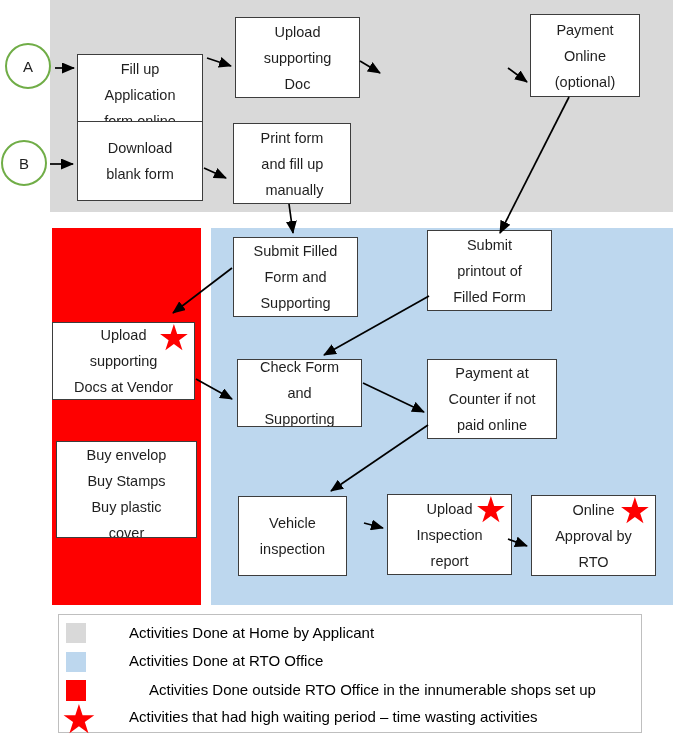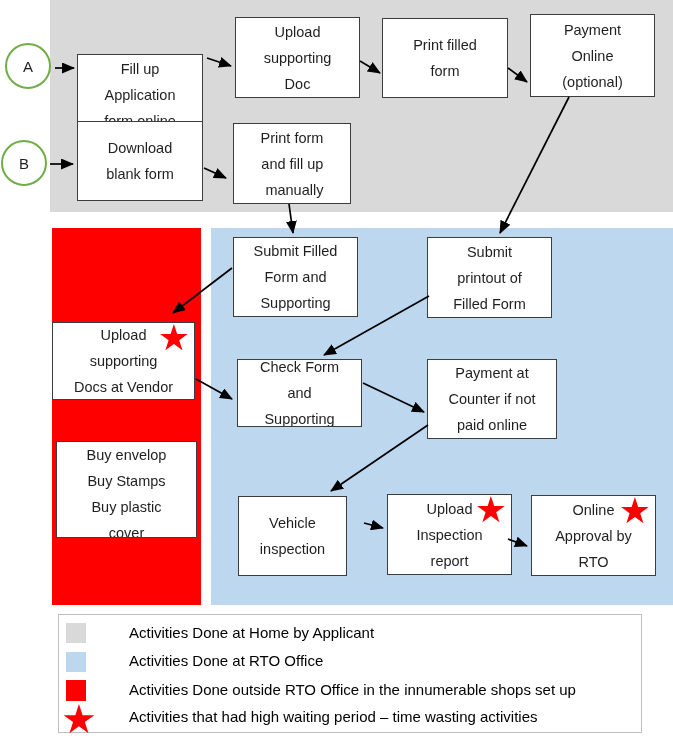--- a/index.html
+++ b/index.html
@@ -39,34 +39,32 @@
 
   <div class="start-circle" id="start-a" style="border-color: rgb(112, 173, 71);">A</div>
   <div class="start-circle" id="start-b" style="border-color: rgb(112, 173, 71);">B</div>
 
   <div class="node" style="left:77px;top:18px;width:126px;height:81px;margin-top:36px;">Fill up
 Application
 form online</div>
   <div class="node" style="left:235px;top:17px;width:125px;height:81px;">Upload
 supporting
 Doc</div>
-  <div class="node" style="left:382px;top:18px;width:126px;height:80px;">Print filled
-form</div>
-  <div class="node" style="left:530px;top:14px;width:125px;height:83px;">Payment
+  <div class="node" style="left:530px;top:14px;width:110px;height:83px;">Payment
 Online
 (optional)</div>
   <div class="node" style="left:77px;top:121px;width:126px;height:80px;">Download
 blank form</div>
   <div class="node" style="left:233px;top:123px;width:118px;height:81px;text-align:right;">Print form
 and fill up
 manually</div>
   <div class="node" style="left:233px;top:237px;width:125px;height:80px;">Submit Filled
 Form and
 Supporting</div>
-  <div class="node" style="left:427px;top:237px;width:125px;height:81px;">Submit
+  <div class="node" style="left:427px;top:230px;width:125px;height:81px;">Submit
 printout of
 Filled Form</div>
 
   <div class="node" style="left:52px;top:322px;width:143px;height:78px;">
     <span>Upload
 supporting
 Docs at Vendor</span>
     <span class="node-star" style="color: rgb(254, 0, 0);">★</span>
   </div>
 
@@ -98,21 +96,21 @@
   </div>
 
   <div id="legend" style="border-color: rgb(191, 191, 191);">
     <div class="legend-swatch" style="top: 8px; background: rgb(217, 217, 217);"></div>
     <div class="legend-label" style="top:8px;">Activities Done at Home by Applicant</div>
 
     <div class="legend-swatch" style="top: 37px; background: rgb(189, 215, 238);"></div>
     <div class="legend-label" style="top:36px;">Activities Done at RTO Office</div>
 
     <div class="legend-swatch" style="top: 65px; height: 21px; background: rgb(254, 0, 0);"></div>
-    <div class="legend-label" style="top:65px;">Activities Done outside RTO Office in the innumerable shops set up</div>
+    <div class="legend-label" style="top:65px;margin-left:20px;">Activities Done outside RTO Office in the innumerable shops set up</div>
 
     <div class="legend-star" style="top: 87px; color: rgb(254, 0, 0);">★</div>
     <div class="legend-label" style="top:92px;">Activities that had high waiting period – time wasting activities</div>
   </div>
 
   <svg id="edges-svg" width="673" height="743">
     <defs>
       <marker id="arrowhead" markerUnits="userSpaceOnUse" markerWidth="13" markerHeight="11" refX="12" refY="5.5" orient="auto">
         <polygon points="0,0 13,5.5 0,11" fill="#000"></polygon>
       </marker>

